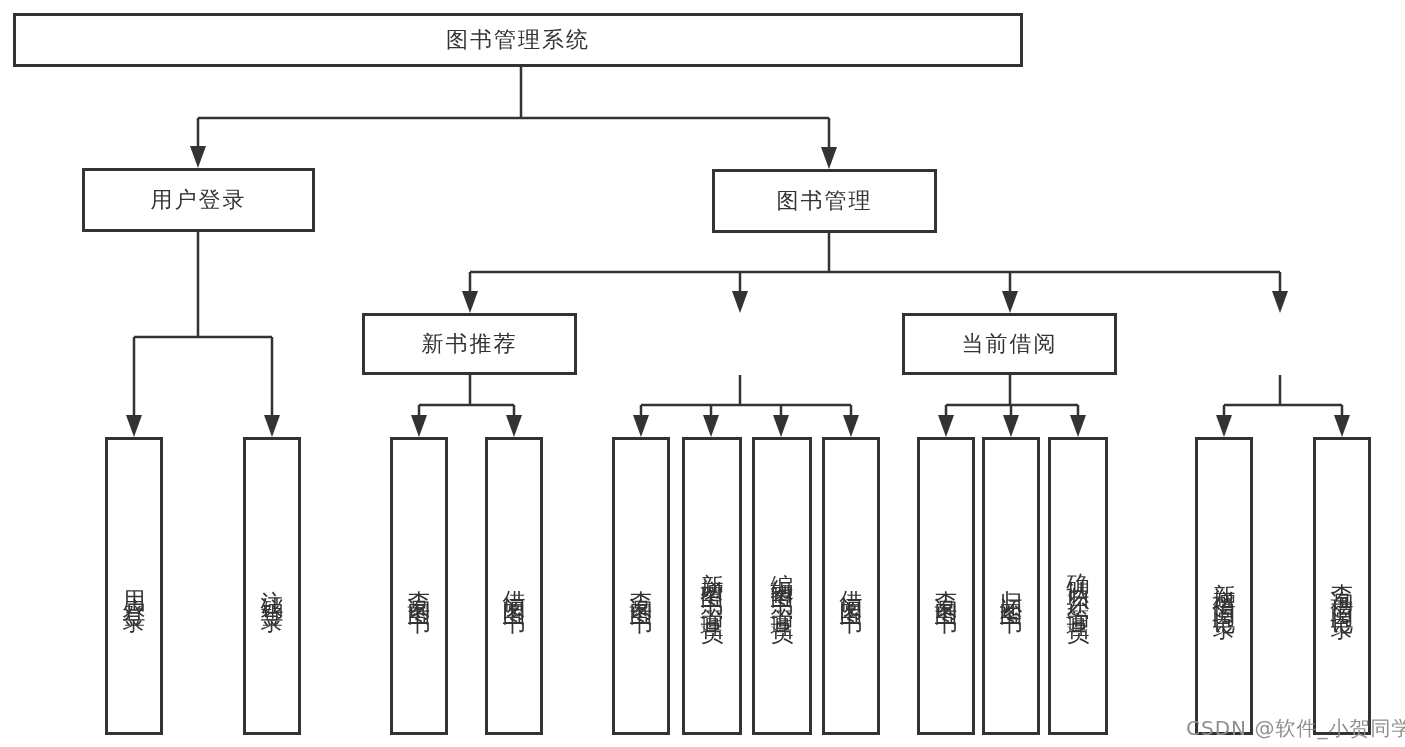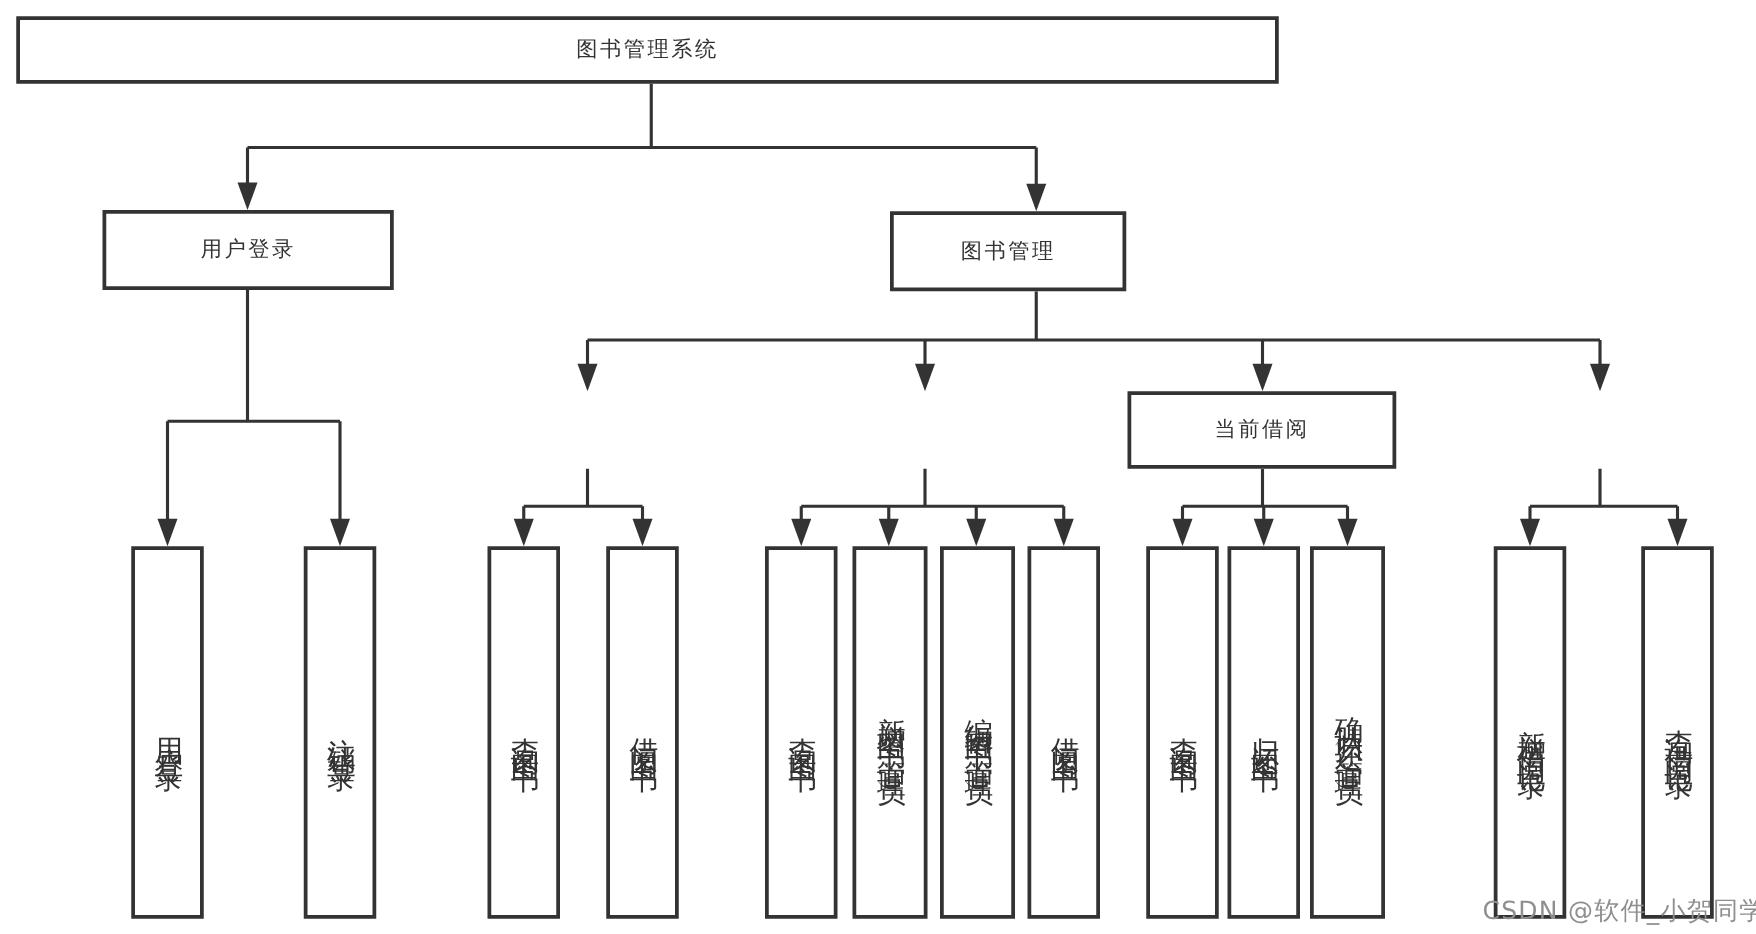--- a/index.html
+++ b/index.html
@@ -11,21 +11,21 @@
     color:#333333;
     overflow:hidden;
   }
   svg.wires{position:absolute;left:0;top:0;width:1405px;height:747px;}
   .box{
     position:absolute;
     box-sizing:border-box;
     border:3px solid #333333;
     background:#ffffff;
     display:flex;align-items:center;justify-content:center;
-    font-size:17px;
+    font-size:22px;
     letter-spacing:2px;
     line-height:1;
     white-space:nowrap;
     z-index:2;
   }
   .vbox{
     position:absolute;
     box-sizing:border-box;
     border:3px solid #333333;
     background:#ffffff;
@@ -89,22 +89,23 @@
       <polygon points="1003,415 1019,415 1011,437"></polygon>
       <polygon points="1070,415 1086,415 1078,437"></polygon>
       <polygon points="1216,415 1232,415 1224,437"></polygon>
       <polygon points="1334,415 1350,415 1342,437"></polygon>
     </g>
   </svg>
 
   <div class="box" style="left:13px;top:13px;width:1010px;height:54px;">图书管理系统</div>
 
   <div class="box" style="left:82px;top:168px;width:233px;height:64px;">用户登录</div>
-  <div class="box" style="left:712px;top:169px;width:189px;height:64px;text-align:right;">图书管理</div>
+  <div class="box" style="left:712px;top:169px;width:225px;height:64px;text-align:right;">图书管理</div>
 
+  <div class="box" style="left:362px;top:313px;width:215px;height:62px;">新书推荐</div>
   <div class="box" style="left:902px;top:313px;width:215px;height:62px;">当前借阅</div>
 
   <div class="vbox" style="left:105px;">用户登录</div>
   <div class="vbox" style="left:243px;">注销登录</div>
 
   <div class="vbox" style="left:390px;">查询图书</div>
   <div class="vbox" style="left:485px;">借阅图书</div>
 
   <div class="vbox" style="left:612px;">查询图书</div>
   <div class="vbox" style="left:682px;width:60px;">新增图书（管理员）</div>

